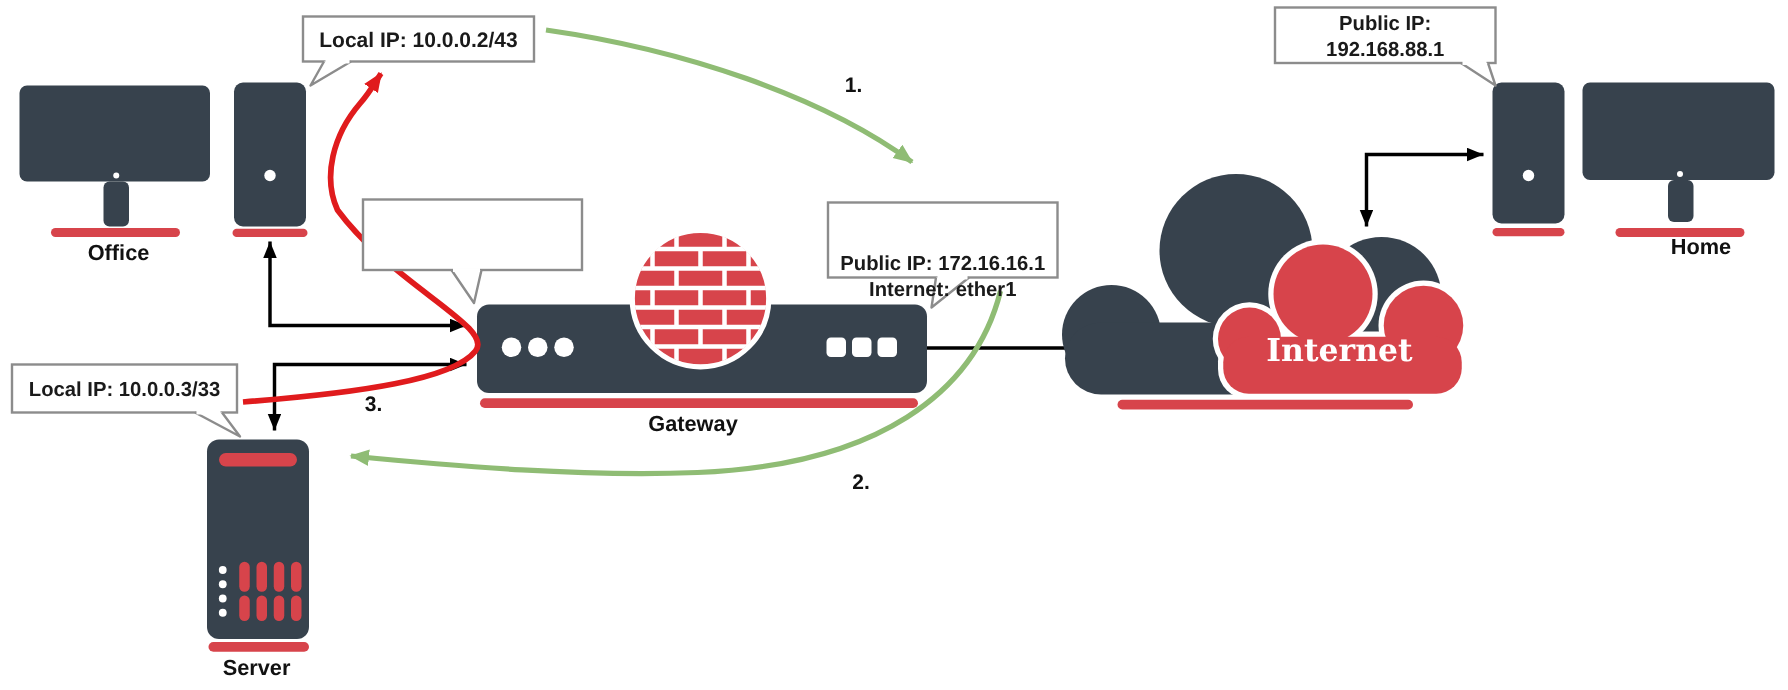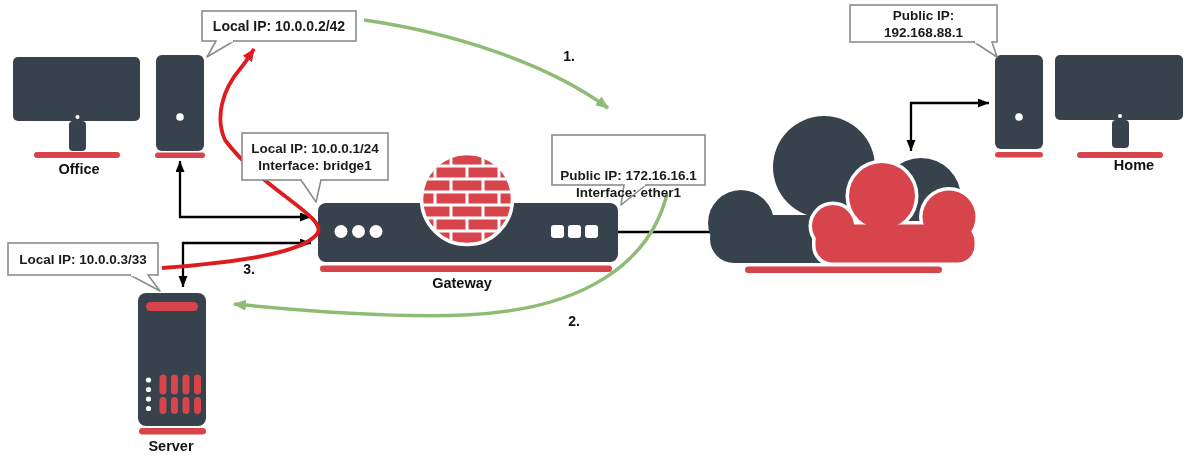--- a/index.html
+++ b/index.html
@@ -202,44 +202,41 @@
       <rect class="eraser" x="975" y="40.7" width="16" height="2.6"></rect>
     </g>
     <g>
       <rect class="bubble" x="8" y="243" width="150" height="32"></rect>
       <path class="tail" d="M 130 275 L 160 291 L 148 275"></path>
       <rect class="eraser" x="131" y="273.7" width="16" height="2.6"></rect>
     </g>
   </svg>
 
   <div class="txt callout-text" style="left:202px;top:11px;width:154px;height:30px;font-size:14px;">
-    <span>Local IP: 10.0.0.2/42</span>
-  </div>
-
-  <div class="txt callout-text" style="left:242px;top:133px;width:146px;height:47px;">
-    <span>Local IP: 10.0.0.1/24</span>
-    <span>Interface: bridge1</span>
-  </div>
+    <span>Local IP: 10.0.0.2/43</span>
+  </div>
+
 
   <div class="txt callout-text" style="left:552px;top:135px;width:153px;height:50px;margin-top:24px;">
     <span>Public IP: 172.16.16.1</span>
-    <span>Interface: ether1</span>
+    <span>Internet: ether1</span>
   </div>
 
   <div class="txt callout-text" style="left:850px;top:5px;width:147px;height:37px;">
     <span>Public IP:</span>
     <span>192.168.88.1</span>
   </div>
 
   <div class="txt callout-text" style="left:8px;top:243px;width:150px;height:32px;font-size:13.5px;">
     <span>Local IP: 10.0.0.3/33</span>
   </div>
 
   <div class="txt device-label" style="left:79px;top:169px;text-align:center;">Office</div>
   <div class="txt device-label" style="left:462px;top:283px;">Gateway</div>
   <div class="txt device-label" style="left:171px;top:446px;">Server</div>
   <div class="txt device-label" style="left:1126px;top:165px;padding-left:16px;">Home</div>
+  <div class="txt internet-label" style="left:893px;top:233px;">Internet</div>
 
   <div class="txt step-num" style="left:569px;top:56px;">1.</div>
   <div class="txt step-num" style="left:574px;top:321px;">2.</div>
   <div class="txt step-num" style="left:249px;top:269px;">3.</div>
 
 </div>
 
 </body></html>

